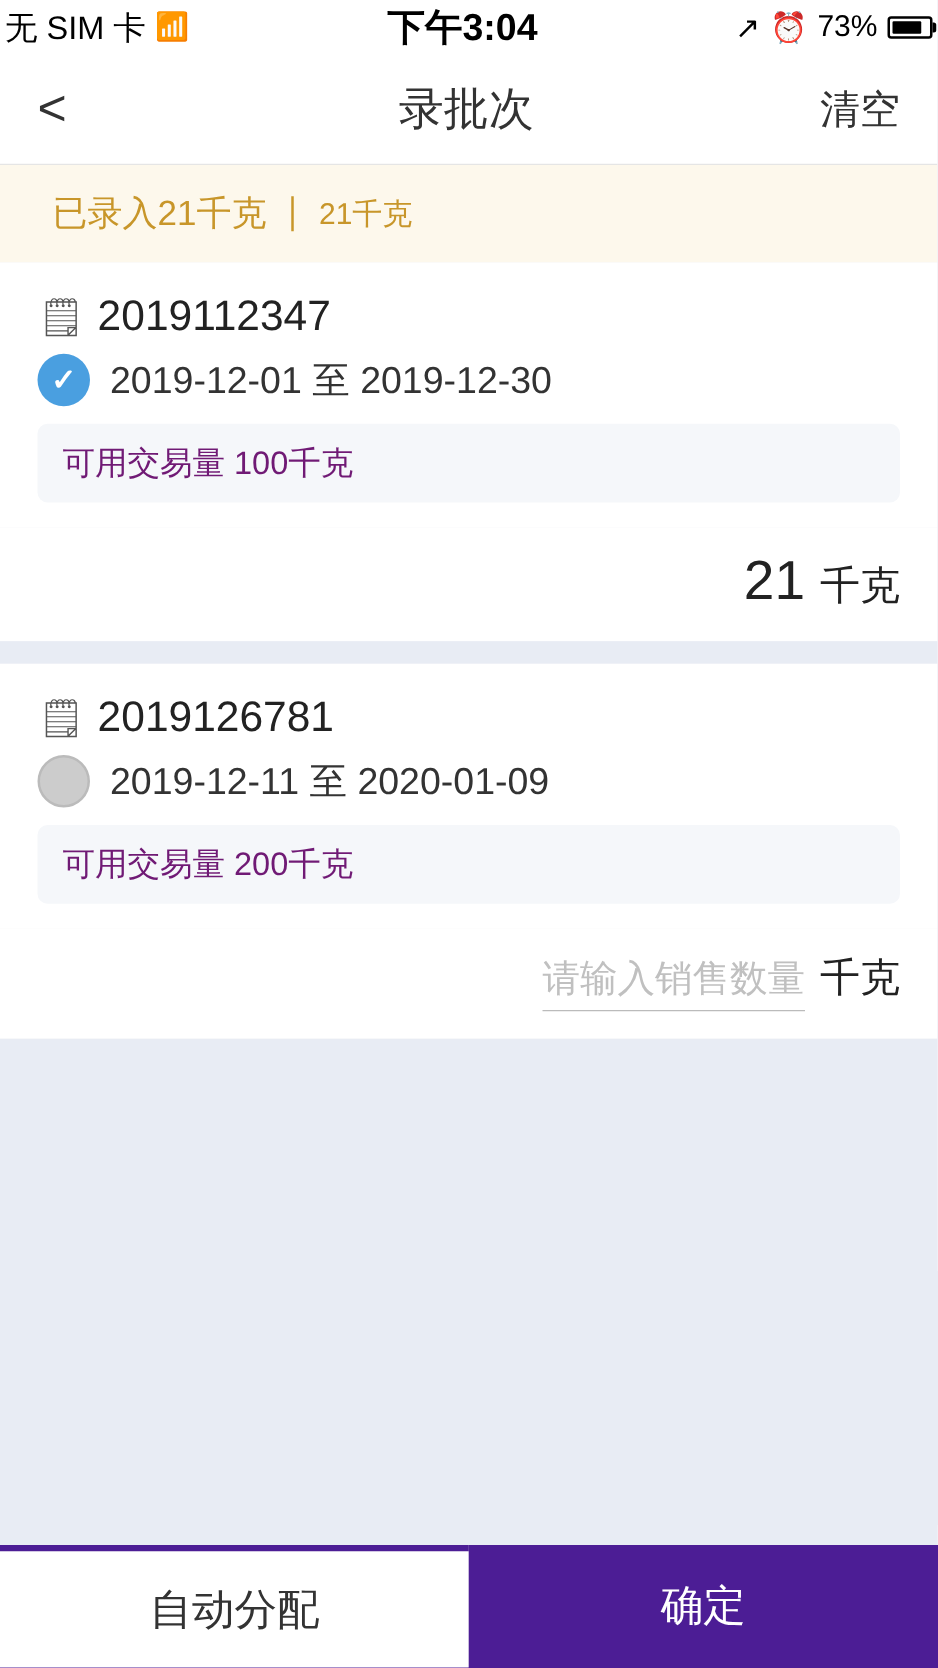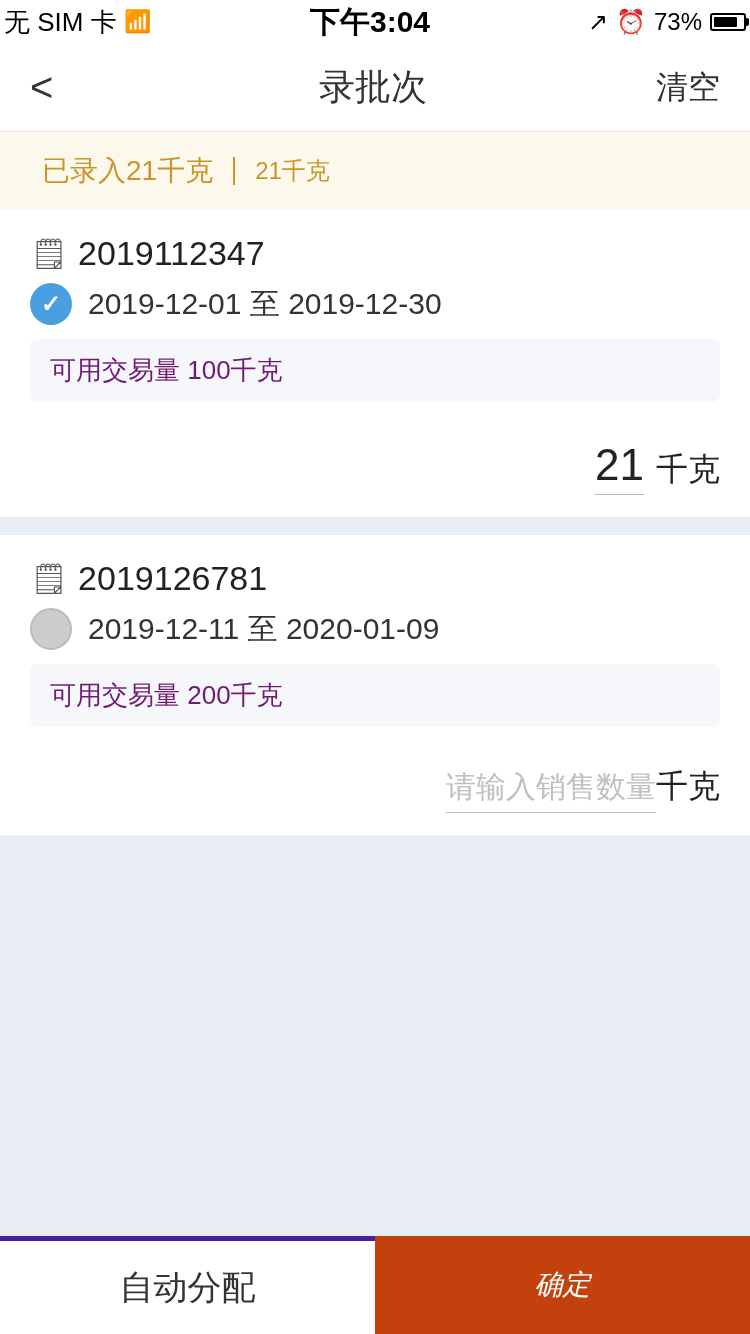--- a/index.html
+++ b/index.html
@@ -210,32 +210,31 @@
       flex: 1;
       background: #fff;
       border: none;
       font-size: 34px;
       color: #333;
       cursor: pointer;
       border-top: 5px solid #4c1d95;
     }
     .btn-confirm {
       flex: 1;
-      background: #c2410c;
+      background: #4c1d95;
       border: none;
-      font-size: 28px;
+      font-size: 34px;
       color: #fff;
       cursor: pointer;
-      font-style: italic;
     }
 
     
     .amount-wrapper {
       display: flex;
-      flex-direction: column;
+      flex-direction: row;
       align-items: flex-end;
     }
     .amount-num {
       font-size: 44px;
       font-weight: 400;
       color: #222;
     }
     .under-line {
       width: 100%;
       height: 1px;
@@ -337,21 +336,21 @@
     <div class="radio-circle unchecked">
     </div>
     <span class="batch-date">2019-12-11 至 2020-01-09</span>
   </div>
 
   <div class="avail-box">
     <span class="avail-text">可用交易量 200千克</span>
   </div>
 </div>
 
-<div style="background:#fff; display:flex; align-items:baseline; justify-content:flex-end; padding: 18px 30px 22px 30px; gap:0;">
+<div style="background:#fff; display:flex; align-items:baseline; justify-content:flex-end; padding: 18px 30px 22px 30px; gap:12px;">
   <div class="input-wrapper">
     <span class="input-ph">请输入销售数量</span>
     <div class="input-ul"></div>
   </div>
   <span style="font-size:32px; color:#222;">千克</span>
 </div>
 
 <div class="gray-area"></div>
 
 <div class="bottom-bar">

